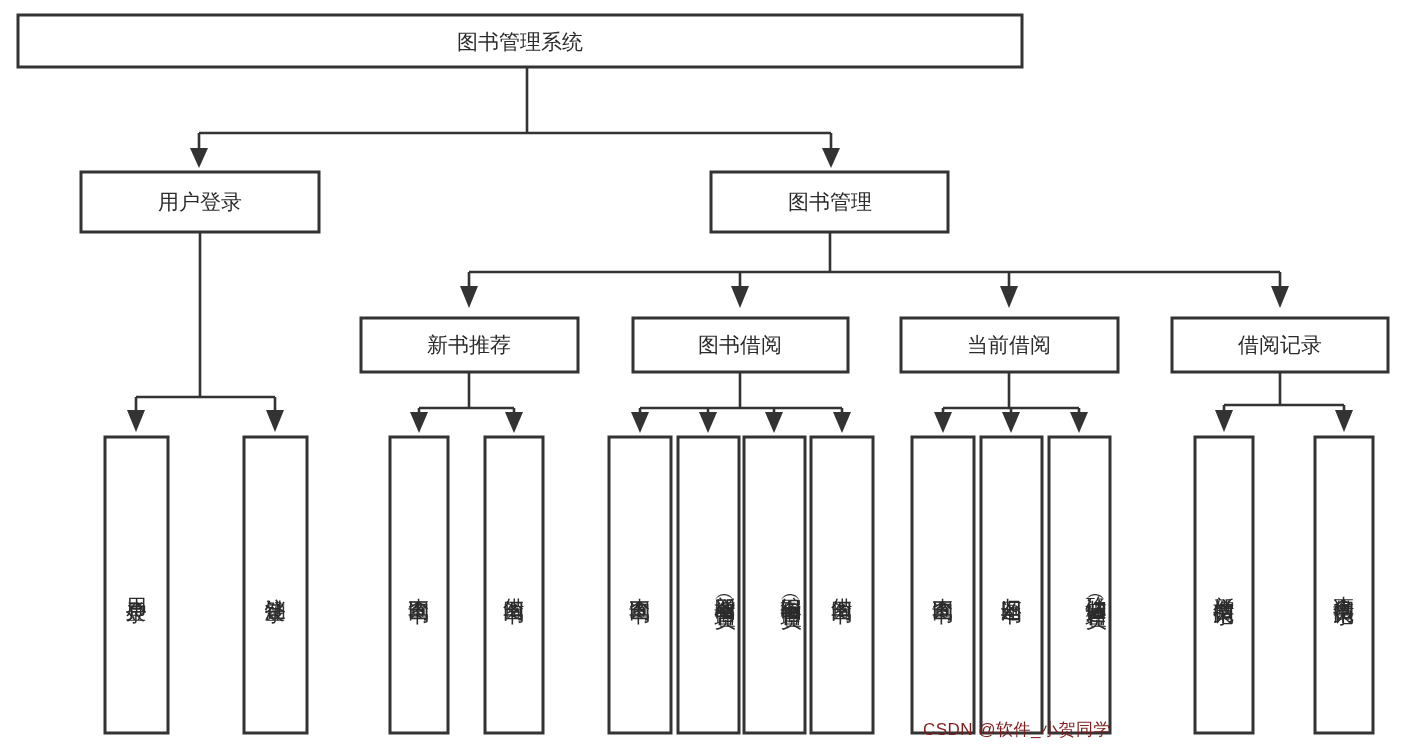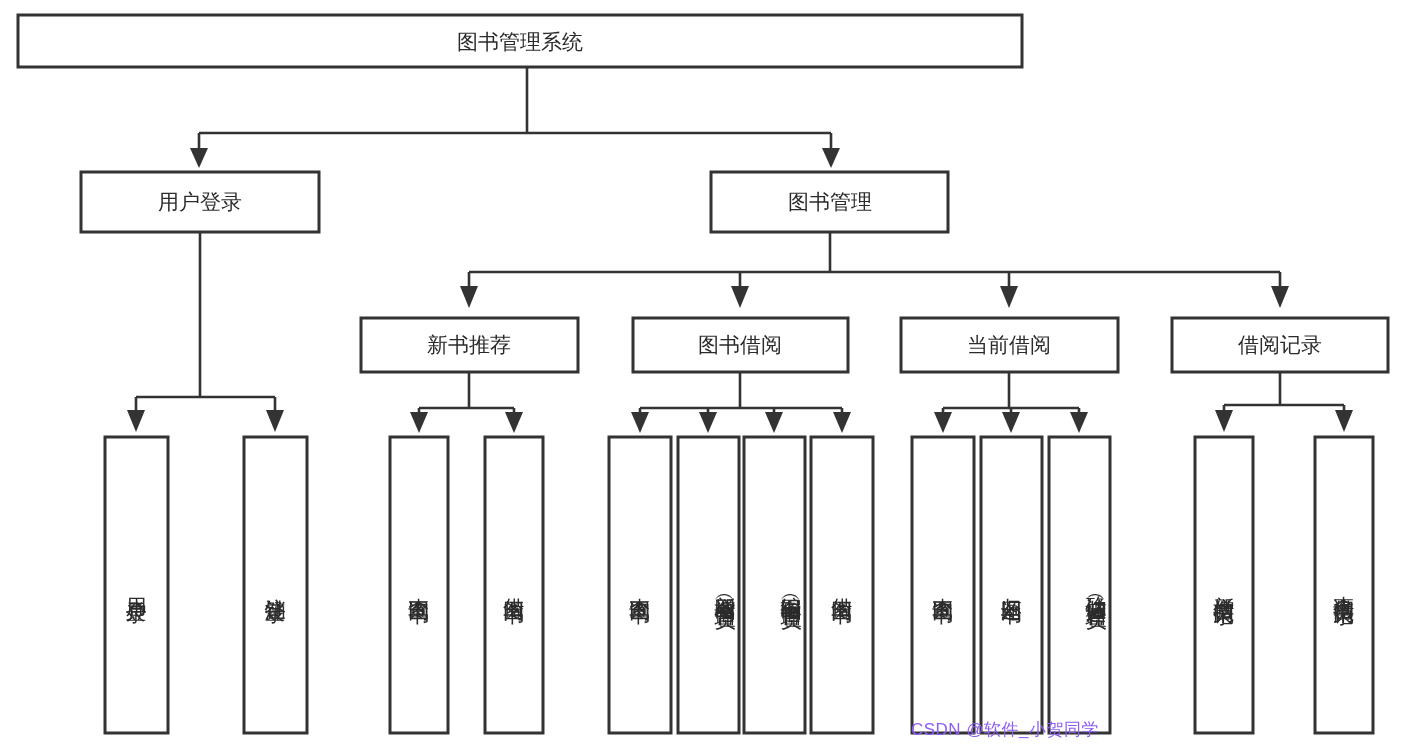--- a/index.html
+++ b/index.html
@@ -58,25 +58,25 @@
     letter-spacing: 2px;
     display: flex;
     align-items: center;
     justify-content: center;
     text-align: center;
     white-space: nowrap;
     pointer-events: none;
   }
   .watermark {
     position: absolute;
-    right: 24px;
+    right: 12px;
     bottom: 6px;
     font-family: "Liberation Sans", "DejaVu Sans", sans-serif;
     font-size: 17px;
-    color: #8b5cf6;
+    color: #7f1d1d;
     white-space: nowrap;
     letter-spacing: 0.5px;
   }
 </style>
 </head>
 <body>
 
 <div id="diagram-root">
 
   <svg class="diagram" viewBox="0 0 1405 747">

